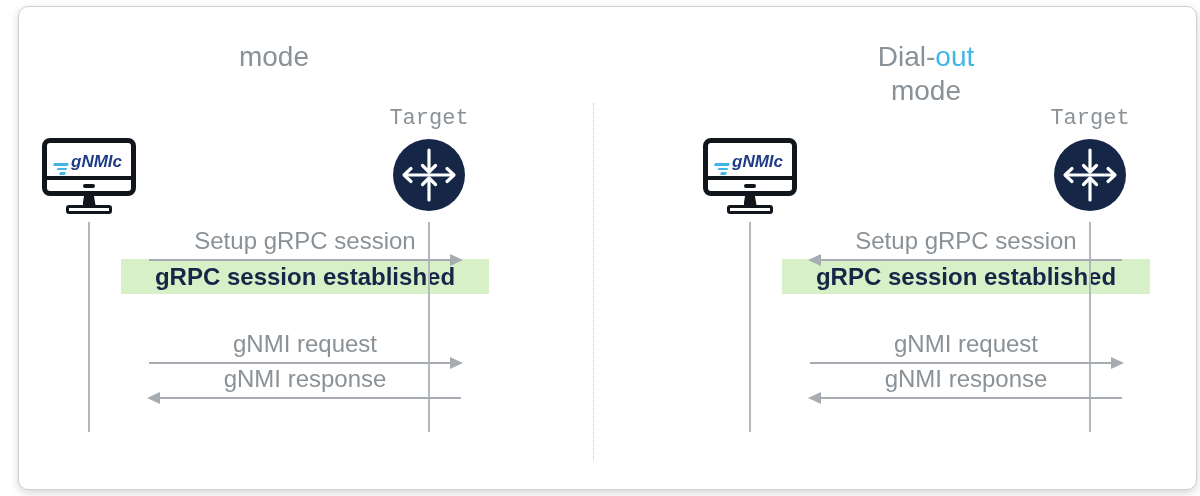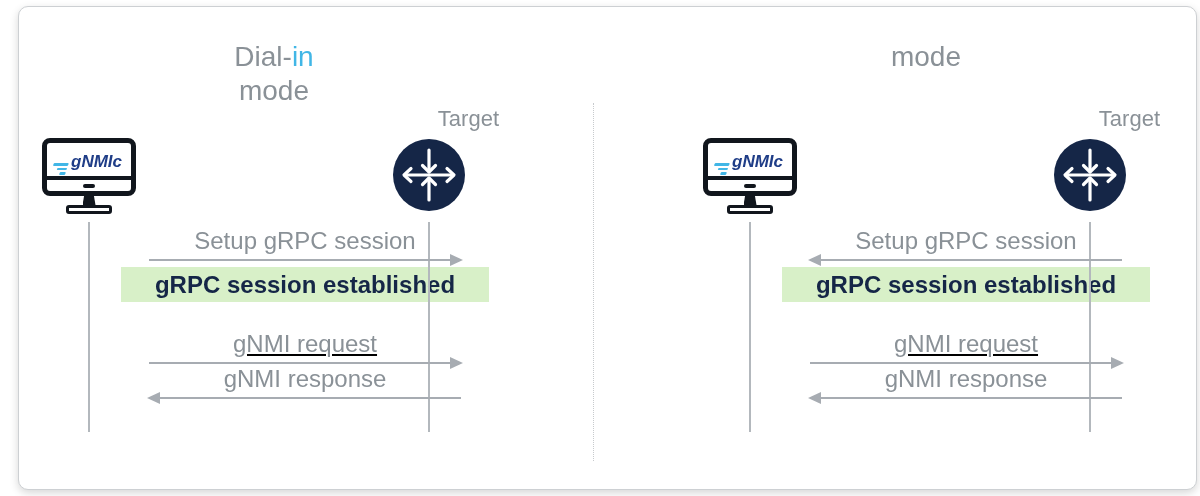--- a/index.html
+++ b/index.html
@@ -10,21 +10,21 @@
   .divider{position:absolute;left:574px;top:96px;height:358px;width:0;
     border-left:1px dotted #c7cacd;}
   .panel{position:absolute;top:0;height:100%;}
   .panel.a{left:0;width:588px;--x1:70px;--x2:410px;--tc:255px;}
   .panel.b{left:588px;width:589px;--x1:143px;--x2:483px;--tc:319px;}
 
   .title{position:absolute;top:33px;left:calc(var(--tc) - 160px);width:320px;
     text-align:center;font-size:28px;line-height:34px;color:var(--text-gray,#8a9197);}
   .title .accent{color:var(--accent-blue,#41b6e6);}
   .target-label{position:absolute;top:99px;left:calc(var(--x2) - 70px);width:140px;
-    text-align:right;font-size:22px;color:var(--text-gray,#8a9197);}
+    text-align:center;font-size:22px;color:var(--text-gray,#8a9197);font-family:Liberation Mono, monospace;}
 
   
   .monitor-wrap{position:absolute;top:131px;left:calc(var(--x1) - 47px);width:94px;
     display:flex;flex-direction:column;align-items:center;}
   .monitor{position:relative;width:94px;height:58px;box-sizing:border-box;
     border:5px solid var(--icon-black,#11161d);border-radius:8px;background:#fff;}
   .screen{position:absolute;left:0;right:0;top:0;bottom:11px;
     display:flex;align-items:center;justify-content:center;}
   .logo{font-size:17px;font-weight:bold;font-style:italic;
     color:var(--logo-blue,#1f3d87);margin-left:15px;}
@@ -55,35 +55,34 @@
     color:var(--text-gray,#8a9197);white-space:nowrap;}
   .msg .arrow{position:relative;height:2px;background:var(--arrow-gray,#a7acb2);
     margin:4px 14px 0 14px;}
   .msg .arrow.right::after{content:"";position:absolute;right:-2px;top:-5px;width:0;height:0;
     border-left:13px solid var(--arrow-gray,#a7acb2);
     border-top:6px solid transparent;border-bottom:6px solid transparent;}
   .msg .arrow.left::before{content:"";position:absolute;left:-2px;top:-5px;width:0;height:0;
     border-right:13px solid var(--arrow-gray,#a7acb2);
     border-top:6px solid transparent;border-bottom:6px solid transparent;}
   .msg.m0{top:219px;}
-  .msg.m2{top:322px;text-decoration:underline;}
+  .msg.m2{top:322px;}
   .msg.m3{top:357px;}
-  .msg.hl{top:260px;left:calc(var(--x1) - 14px);width:calc(var(--x2) - var(--x1) + 28px);
+  .msg.hl{top:252px;left:calc(var(--x1) - 14px);width:calc(var(--x2) - var(--x1) + 28px);
     height:35px;background:var(--highlight-green,#d8f0c8);z-index:1;}
   .hl-label{font-size:24px;font-weight:bold;line-height:35px;text-align:center;
     color:var(--navy,#14213d);white-space:nowrap;}
 </style>
 </head>
 <body>
 
 <div class="card">
 
   <div class="panel a">
     <div class="title">
-      <div><span>Dial-</span><span class="accent">in</span></div>
       <div>mode</div>
     </div>
     <div class="target-label">Target</div>
 
     <div class="monitor-wrap">
       <div class="monitor">
         <div class="screen">
           <span class="speedlines">
               <i></i>
               <i></i>
@@ -131,20 +130,21 @@
     <div class="msg m3">
       <div class="label">gNMI response</div>
       <div class="arrow left"></div>
     </div>
   </div>
 
   <div class="divider"></div>
 
   <div class="panel b">
     <div class="title">
+      <div><span>Dial-</span><span class="accent">out</span></div>
       <div>mode</div>
     </div>
     <div class="target-label">Target</div>
 
     <div class="monitor-wrap">
       <div class="monitor">
         <div class="screen">
           <span class="speedlines">
               <i></i>
               <i></i>

